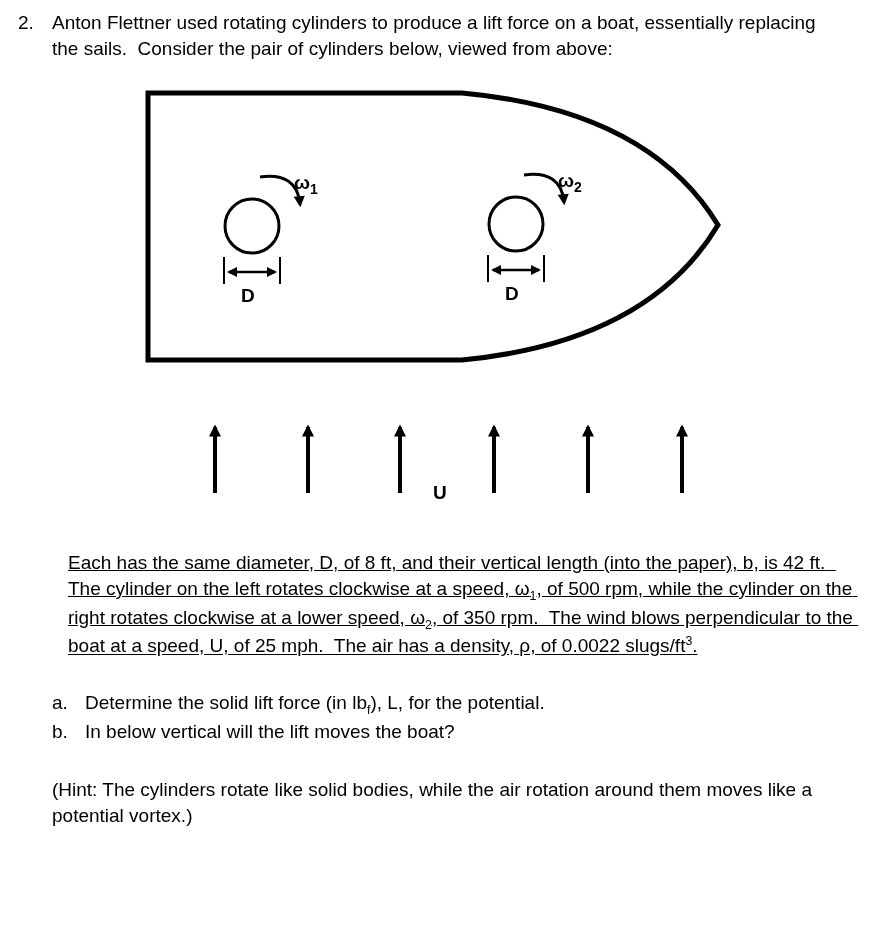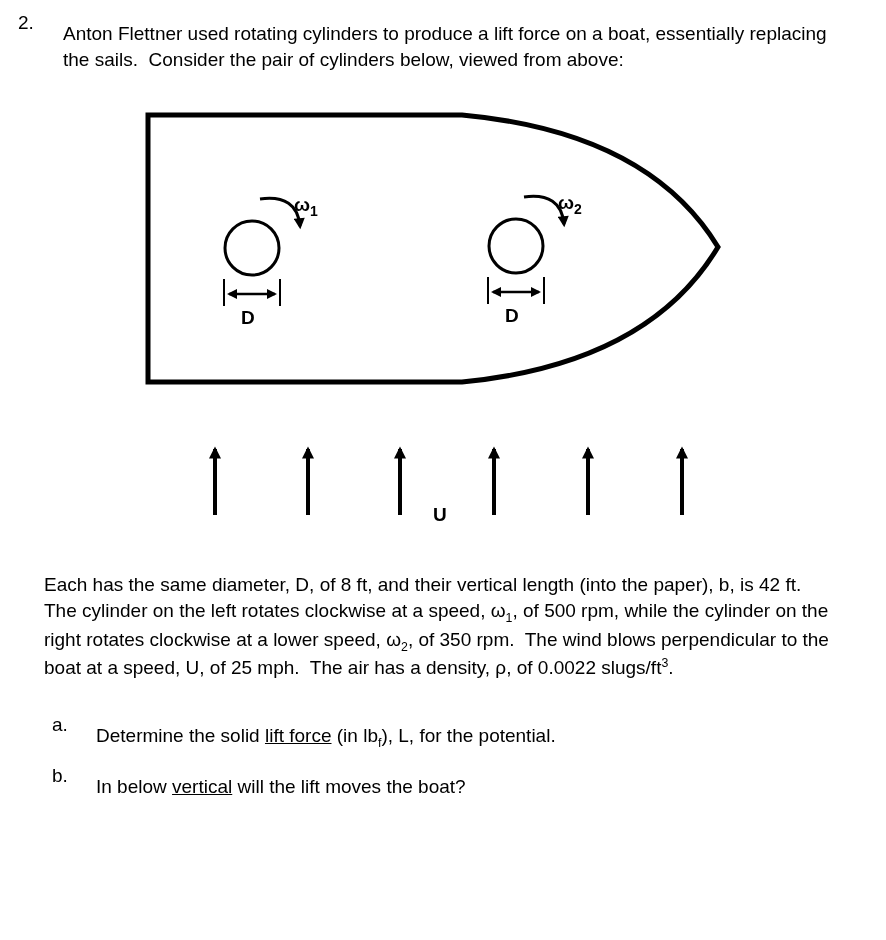--- a/index.html
+++ b/index.html
@@ -7,21 +7,21 @@
     position: relative;
     width: 886px;
     height: 940px;
     background: #ffffff;
     color: #000000;
     font-family: "Liberation Sans", "DejaVu Sans", sans-serif;
     font-size: 19px;
     line-height: 1.37;
     overflow: hidden;
   }
-  p { margin: 11px; white-space: pre-wrap; }
+  p { margin: 0; white-space: pre-wrap; }
   .problem-header {
     display: flex;
     padding: 10px 0 0 18px;
   }
   .problem-number {
     flex: 0 0 34px;
     width: 34px;
   }
   .intro-text { width: 785px; }
   .diagram {
@@ -30,27 +30,28 @@
     width: 886px;
     height: 430px;
   }
   .diagram text {
     font-family: "Liberation Sans", "DejaVu Sans", sans-serif;
     font-weight: 700;
     font-size: 19px;
     fill: #000000;
   }
   .body-text {
-    margin: 40px 0 0 44px;
+    margin: 40px 0 0 68px;
     width: 800px;
+    text-decoration: underline;
   }
   .parts { margin: 30px 0 0 52px; }
   .part-row { display: flex; }
   .part-label { flex: 0 0 33px; width: 33px; }
-  .underlined { text-decoration: underline; }
+  .underlined { }
   .hint-text {
     margin: 32px 0 0 52px;
     width: 805px;
   }
   sub { font-size: 0.65em; }
   sup { font-size: 0.65em; }
 </style>
 </head>
 <body>
 
@@ -117,14 +118,15 @@
     <div class="part-row">
       <span class="part-label">a.</span>
       <p><span>Determine the solid </span><span class="underlined">lift force</span><span> (in lb</span><sub>f</sub><span>), L, for the potential.</span></p>
     </div>
     <div class="part-row">
       <span class="part-label">b.</span>
       <p><span>In below </span><span class="underlined">vertical</span><span> will the lift moves the boat?</span></p>
     </div>
   </div>
 
+  <p class="hint-text">(Hint: The cylinders rotate like solid bodies, while the air rotation around them moves like a potential vortex.)</p>
 
 </div>
 
 </body></html>

